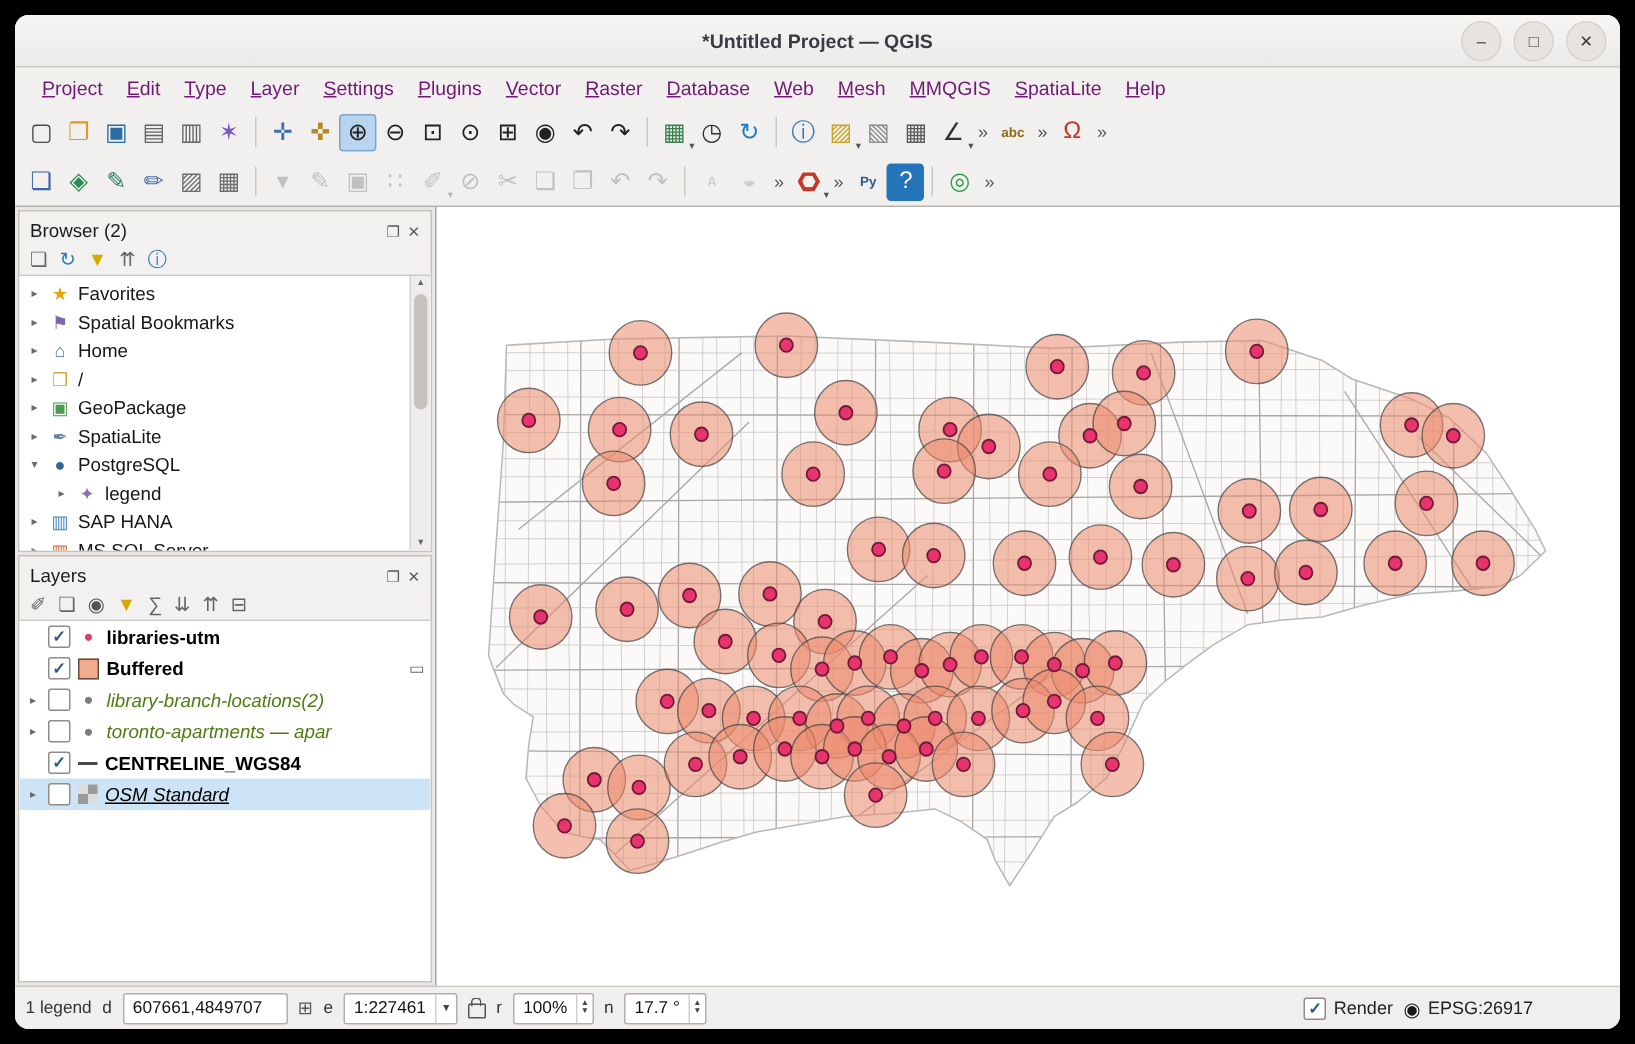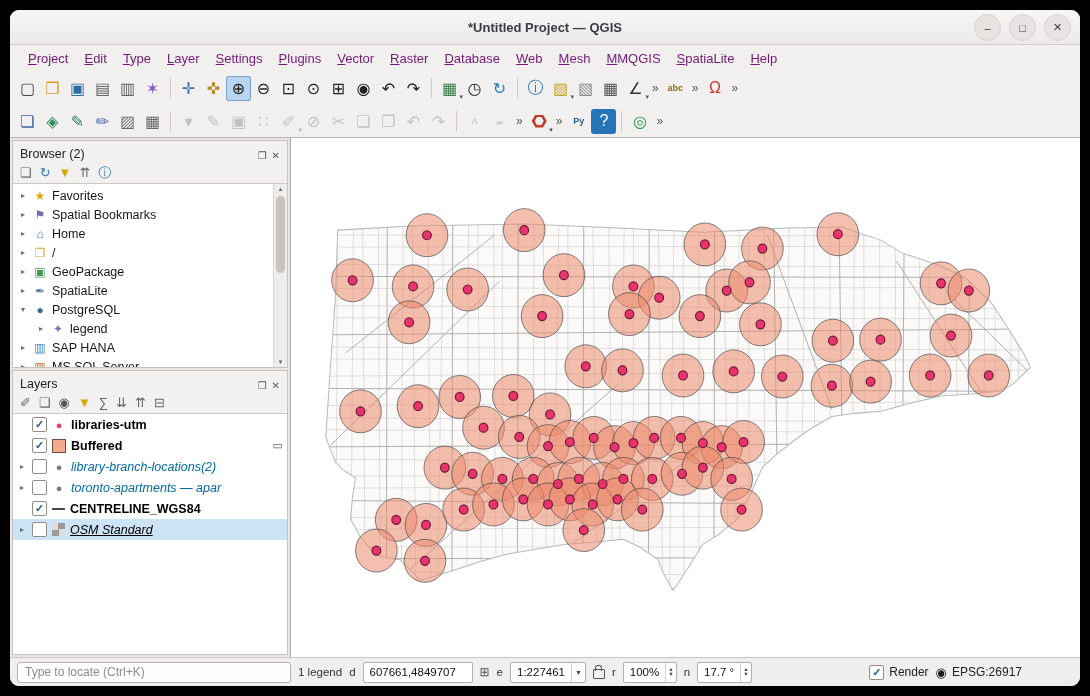--- a/index.html
+++ b/index.html
@@ -54,21 +54,21 @@
   .sb-thumb{position:absolute;left:2px;top:12px;width:9px;height:42%;background:#c6c2bd;border-radius:5px;}
   
   .layer-row{height:21px;display:flex;align-items:center;gap:5px;padding:0 4px 0 4px;font-size:12.5px;color:#000;white-space:nowrap;overflow:hidden;}
   .layer-row.selected{background:#cde3f6;}
   .cb{width:13px;height:13px;flex:0 0 13px;border:1px solid #908c86;background:#fff;border-radius:2px;
       display:flex;align-items:center;justify-content:center;font-size:11px;color:#2d5c8f;font-weight:bold;}
   .swatch-dot{font-size:11px;width:14px;text-align:center;flex:0 0 14px;}
   .swatch-rect{width:12px;height:12px;flex:0 0 12px;border:1px solid #6b4b40;}
   .swatch-line{width:13px;height:2px;flex:0 0 13px;background:#4a4a4a;}
   .swatch-checker{width:13px;height:13px;flex:0 0 13px;background:conic-gradient(#9a9a9a 25%,#dcdcdc 0 50%,#9a9a9a 0 75%,#dcdcdc 0);}
-  .b{font-weight:bold;} .it{font-style:italic;} .gray{color:#0369a1;} .und{text-decoration:underline;}
+  .b{font-weight:bold;} .it{font-style:italic;} .gray{color:#4d7c0f;} .und{text-decoration:underline;}
   .layer-badge{margin-left:auto;font-size:11px;color:#666;}
   
   .map-area{flex:1;background:#ffffff;border-left:1px solid #aaa6a1;position:relative;min-width:0;}
   .map-area svg{display:block;width:100%;height:100%;}
   
   .statusbar{height:28px;flex:0 0 28px;display:flex;align-items:center;gap:7px;padding:0 58px 0 7px;
              background:#f1efee;border-top:1px solid #c9c5c0;font-size:12px;color:#222;}
   .locate{width:258px;height:17px;border:1px solid #b5b1ac;border-radius:3px;background:#fdfdfd;
           font-size:12px;padding:1px 7px;color:#333;font-family:"Liberation Sans",sans-serif;}
   .locate::placeholder{color:#8d8d8d;}
@@ -584,21 +584,20 @@
             <circle cx="454" cy="363" r="4.4"></circle>
             <circle cx="295" cy="383" r="4.4"></circle>
             <circle cx="86" cy="403" r="4.4"></circle>
             <circle cx="135" cy="413" r="4.4"></circle>
           </g>
         </svg>
       </div>
   </div>
 
   <div class="statusbar">
-    <input class="locate" type="text" placeholder="Type to locate (Ctrl+K)" style="">
     <span class="sb-msg">1 legend</span>
     <span class="sb-trunc">d</span>
     <span class="box coordbox">
       <span class="val">607661,4849707</span>
     </span>
     <span class="sb-icon">⊞</span>
     <span class="sb-trunc">e</span>
     <span class="box">
       <span class="val">1:227461</span>
       <span class="arr">▼</span>

